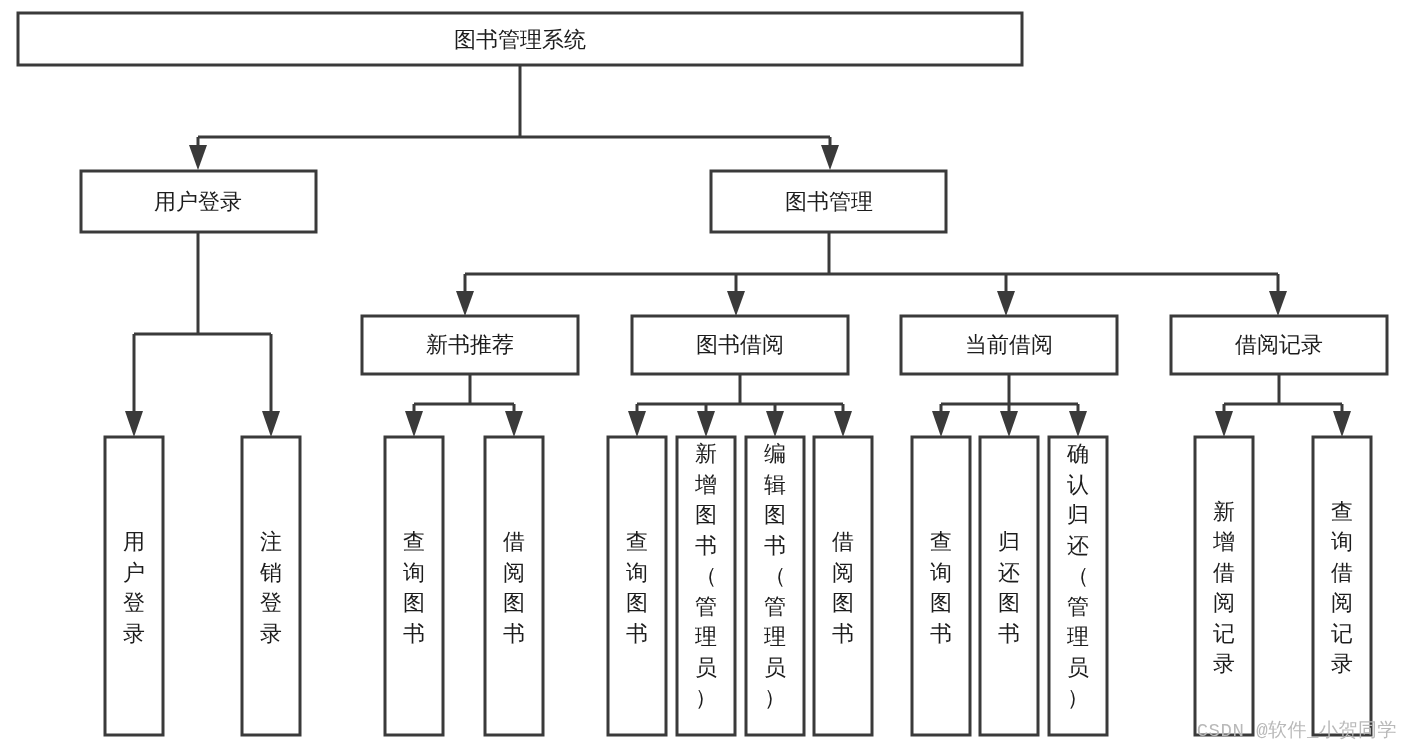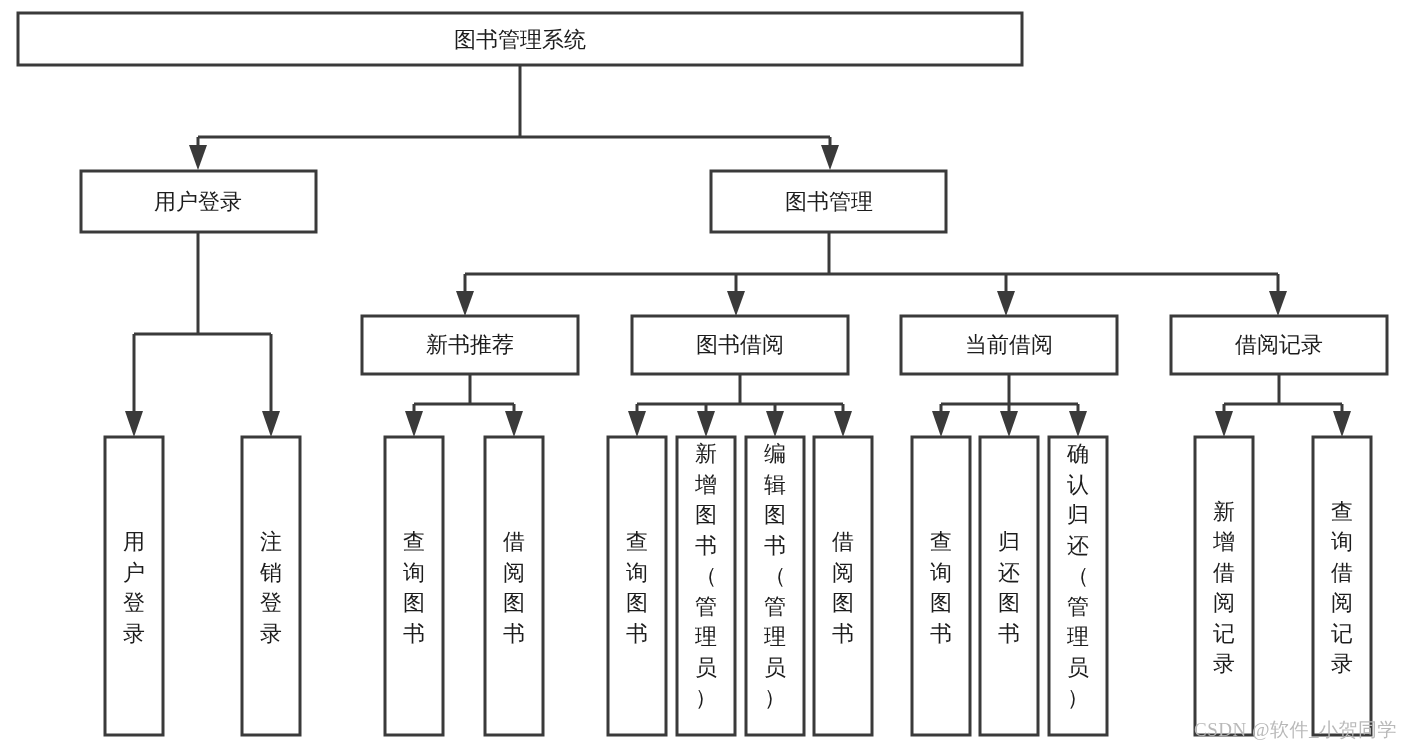--- a/index.html
+++ b/index.html
@@ -53,21 +53,21 @@
   .node-label-v {
     font-family: "DejaVu Sans", "Liberation Sans", sans-serif;
     font-size: 22px;
     fill: #1c1c1c;
     text-anchor: middle;
   }
   .watermark {
     position: absolute;
     right: 8px;
     bottom: 4px;
-    font-family: Liberation Serif, serif;
+    font-family: Liberation Mono, monospace;
     font-size: 19px;
     color: #b9b9b9;
     white-space: nowrap;
     letter-spacing: 0.5px;
     pointer-events: none;
   }
 </style>
 </head>
 <body>
 

